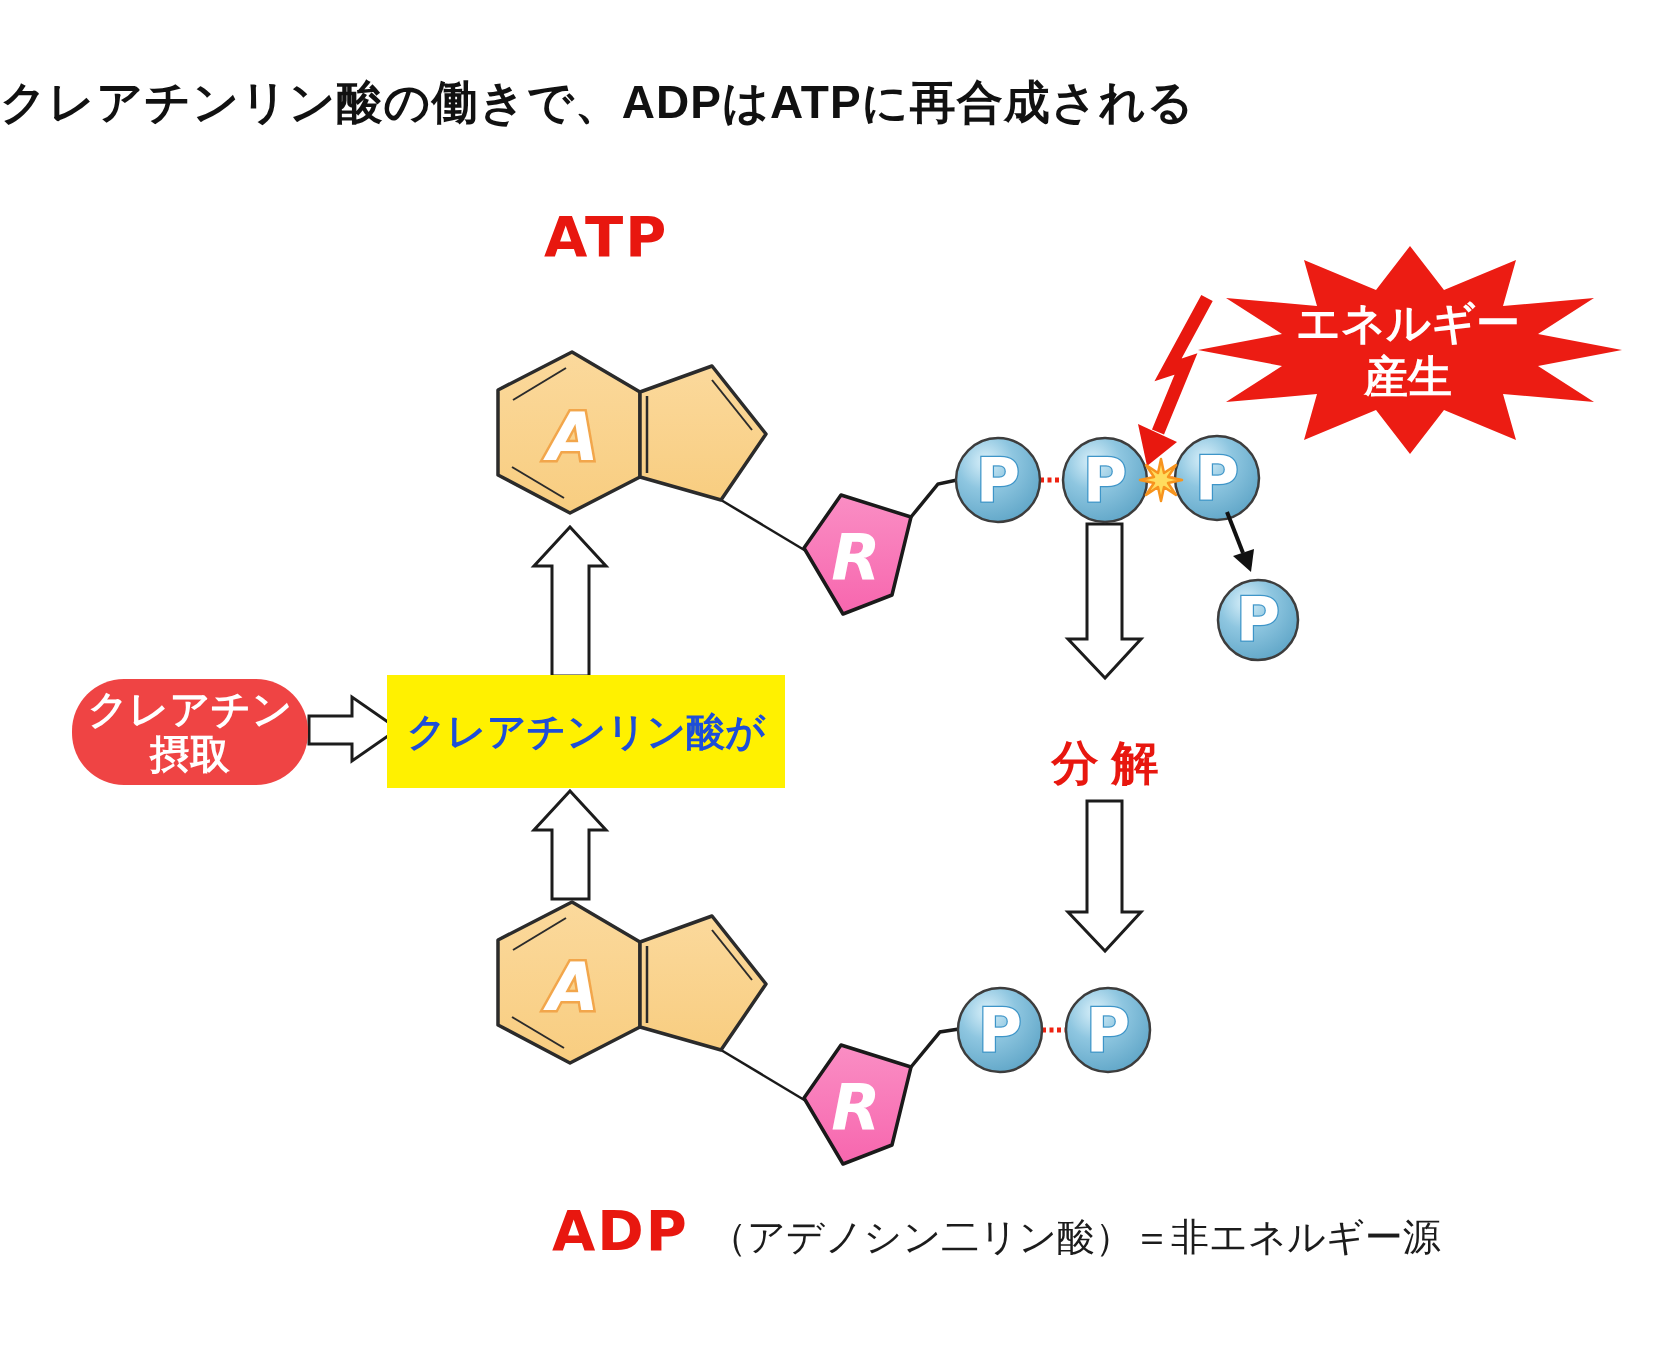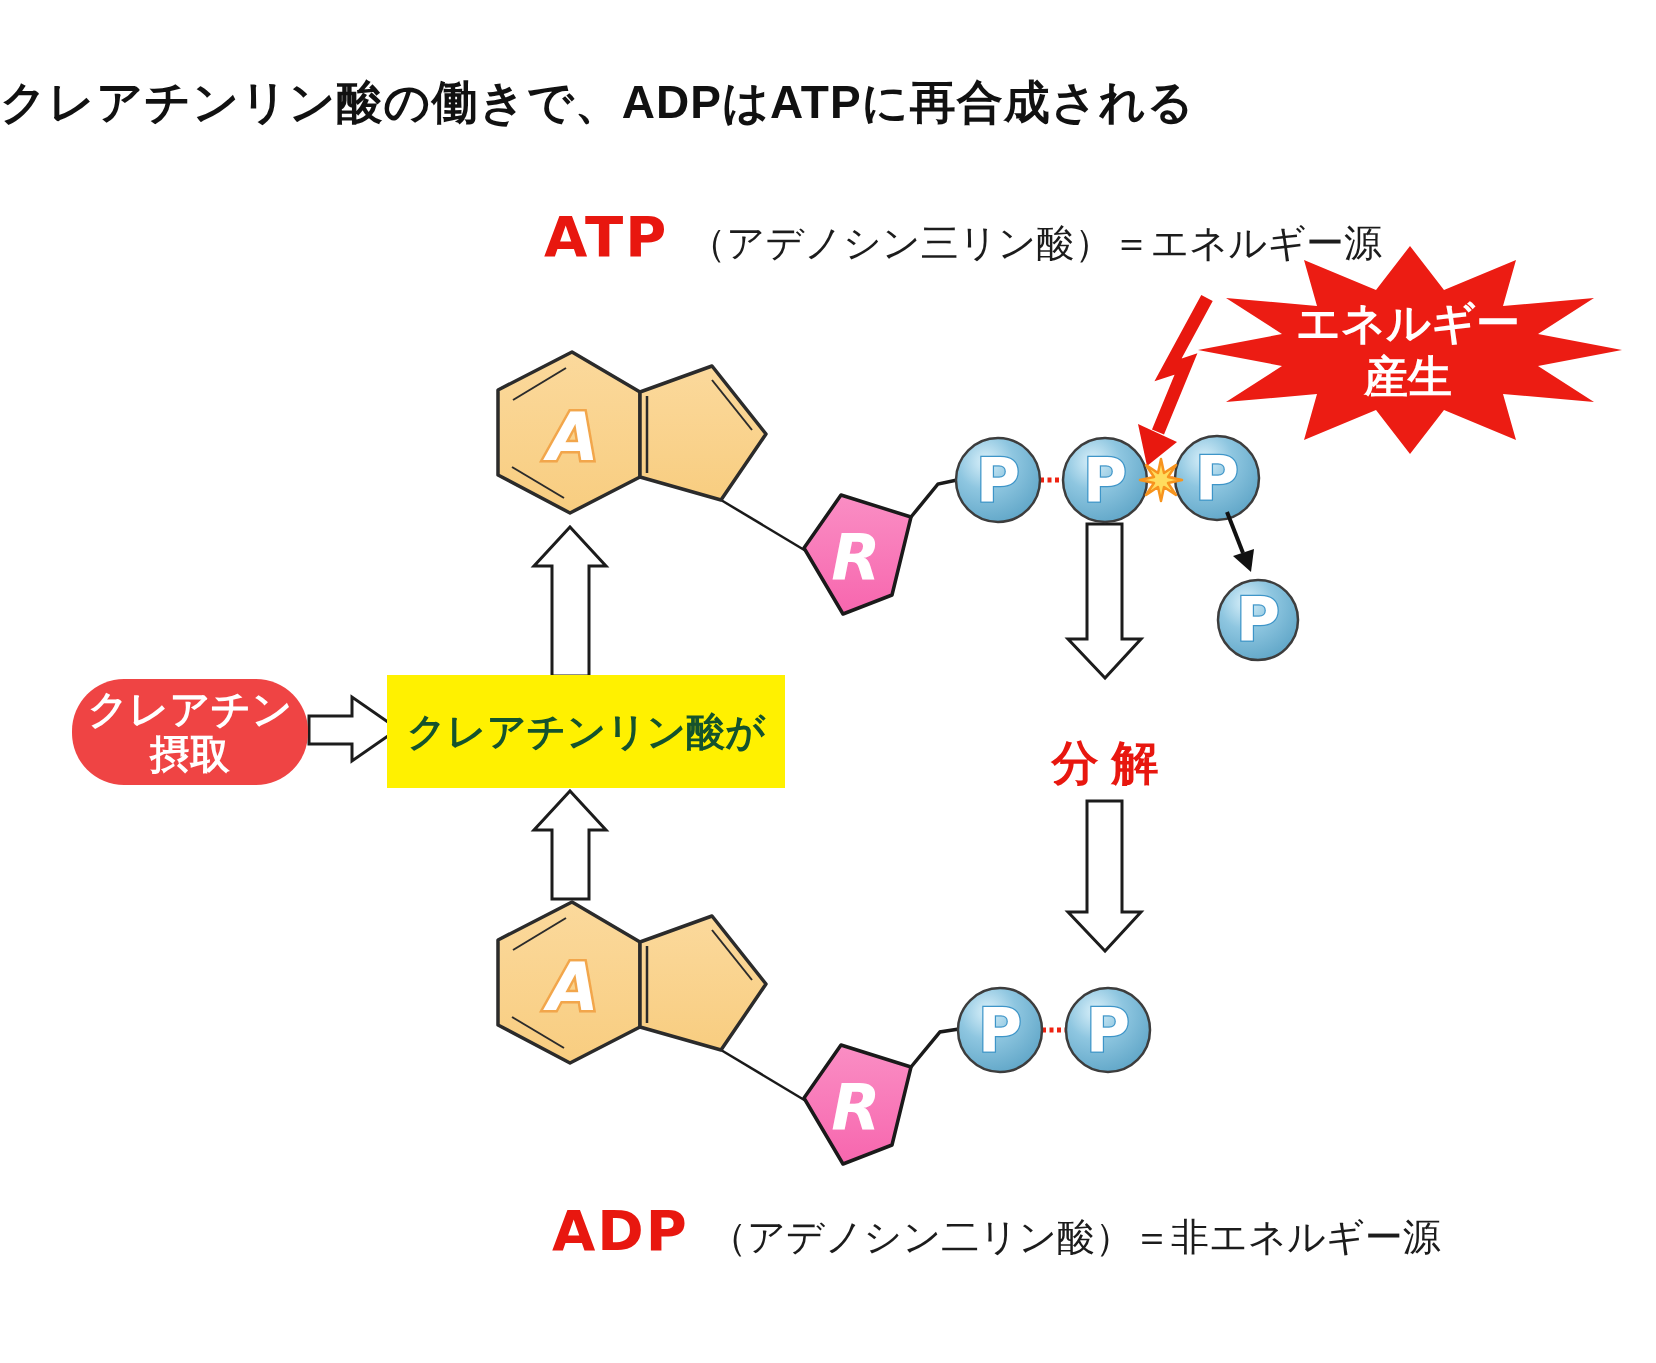--- a/index.html
+++ b/index.html
@@ -24,21 +24,21 @@
   }
   .blue-box {
     left:72px; top:679px; width:236px; height:106px; background:#ef4444;
     border-radius:52px; display:flex; flex-direction:column; align-items:center;
     justify-content:center; color:#ffffff; font-size:40px; font-weight:bold;
     line-height:1.13; z-index:2; text-align:center;
   }
   .yellow-box {
     left:387px; top:675px; width:398px; height:113px; background:#fff100;
     display:flex; flex-direction:column; align-items:center; justify-content:center;
-    color:#14532d; font-size:39px; font-weight:bold; line-height:1.22;
+    color:#1d4ed8; font-size:39px; font-weight:bold; line-height:1.22;
     z-index:2; text-align:center; white-space:nowrap;
   }
   svg.layer { position:absolute; left:0; top:0; z-index:1; }
   .txt-layer { z-index:3; }
   text { font-family:"DejaVu Sans", sans-serif; }
   .letter-a { font-size:66px; font-style:italic; font-weight:bold; fill:#ffffff;
               stroke:#f2a64b; stroke-width:5px; paint-order:stroke; }
   .letter-r { font-size:64px; font-style:italic; font-weight:bold; fill:#ffffff; }
   .letter-p { font-size:60px; font-weight:bold; fill:#ffffff;
               stroke:#3e95c8; stroke-width:2.5px; paint-order:stroke; }
@@ -138,21 +138,20 @@
       <circle cx="1108" cy="1030" r="42" fill="url(#pGrad)" stroke="#3d3d3d" stroke-width="2.5"></circle>
       <text class="letter-p" x="1000" y="1051" text-anchor="middle">P</text>
       <text class="letter-p" x="1108" y="1051" text-anchor="middle">P</text>
     </g>
   </svg>
 
   <div class="abs title txt-layer">クレアチンリン酸の働きで、ADPはATPに再合成される</div>
 
   <div class="abs mol-label atp-label txt-layer">
     <span class="mol-abbr">ATP</span>
-    <span class="mol-desc">（アデノシン三リン酸）＝エネルギー源</span>
   </div>
 
 
   <div class="abs blue-box">
     <div>クレアチン</div>
     <div>摂取</div>
   </div>
 
   <div class="abs yellow-box">
     <div>クレアチンリン酸が</div>

